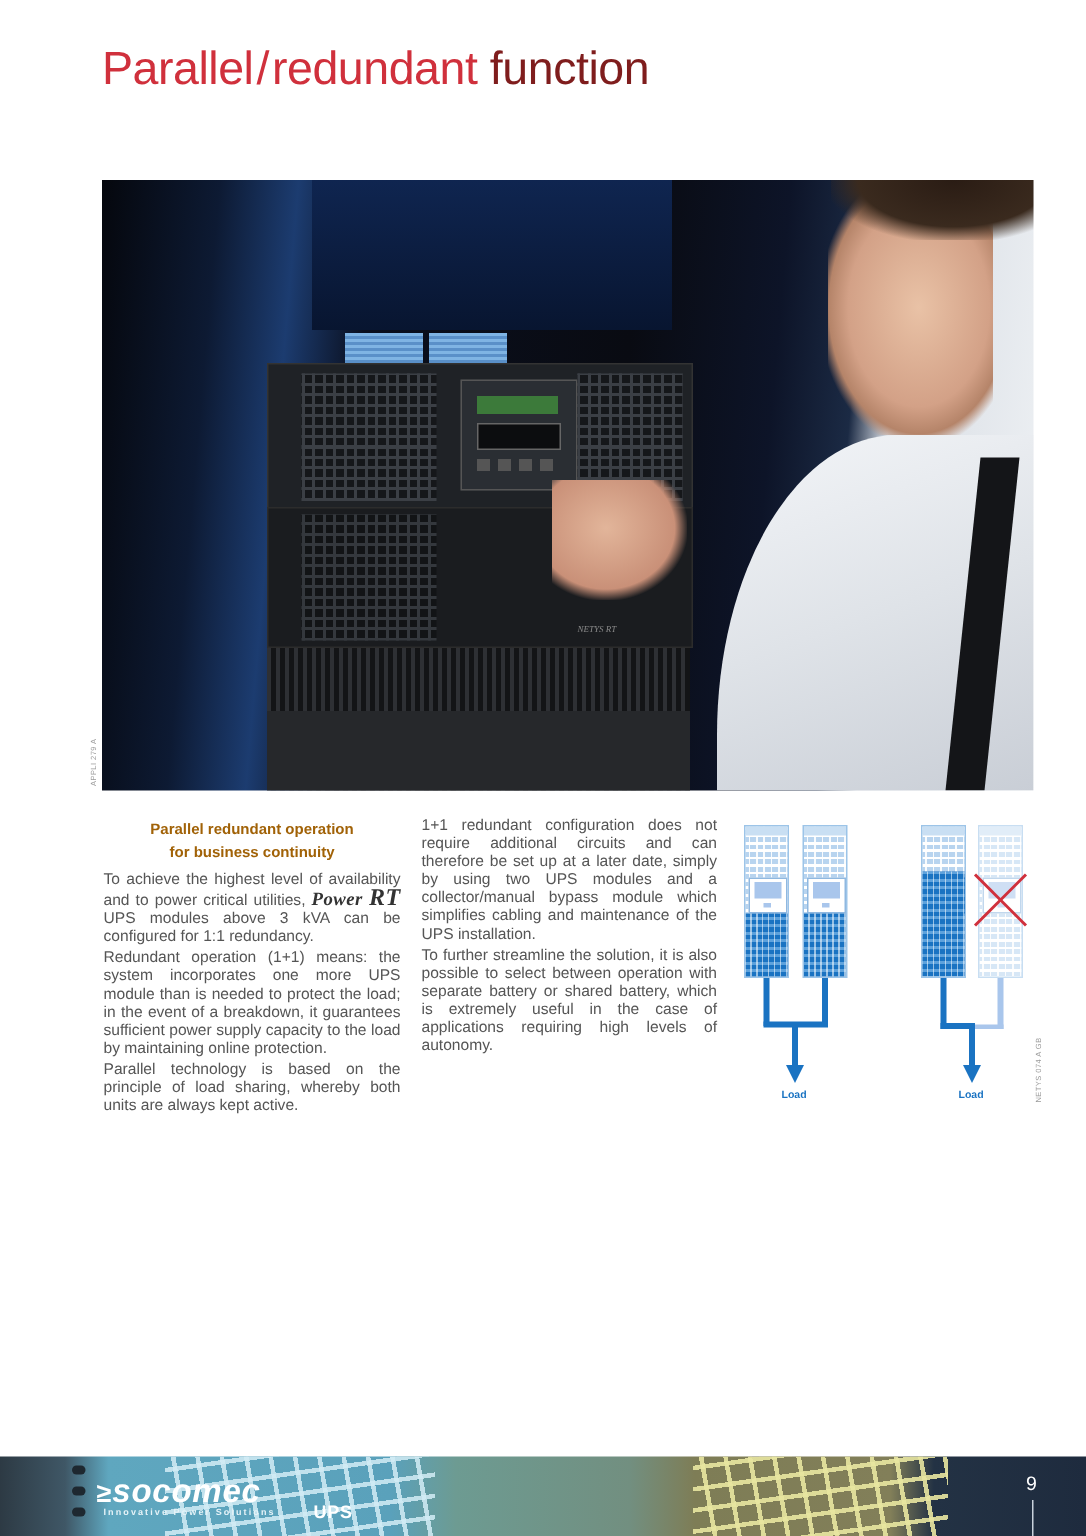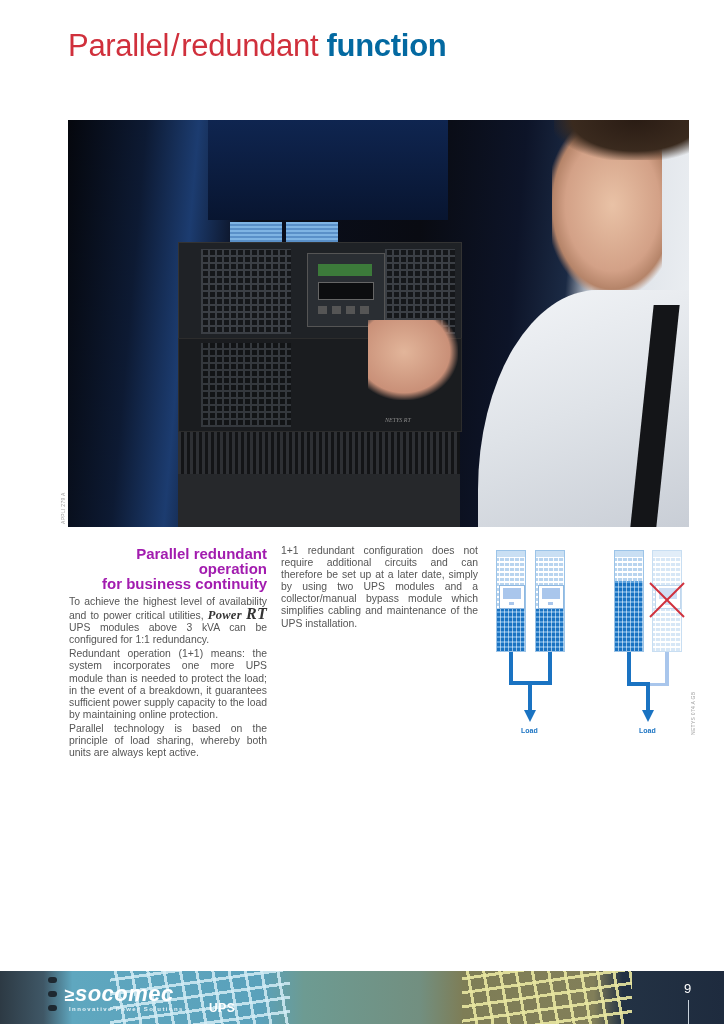--- a/index.html
+++ b/index.html
@@ -9,21 +9,21 @@
     font-family: "Liberation Sans", sans-serif;
     color: #4a4a4a;
   }
   .title {
     position: absolute; left: 68px; top: 26px;
     font-size: 31px; font-weight: normal; letter-spacing: -0.3px;
     font-family: "Liberation Sans", sans-serif; line-height: 40px;
     white-space: nowrap;
   }
   .title .red { color: #d0303c; margin-top: 36px; }
-  .title .grey { color: #0369a1; font-weight: bold; }
+  .title .grey { color: #7f1d1d; }
 
   
   .photo {
     position: absolute; left: 68px; top: 120px; width: 621px; height: 407px;
     overflow: hidden;
     background: linear-gradient(95deg, #05070d 0%, #0d1a33 12%, #1c3c70 20%, #0a0f1e 28%, #090b12 55%, #0d1428 70%, #1b2a44 78%, #d8dde4 82%, #eef1f4 100%);
   }
   .photo .ceiling {
     position: absolute; left: 140px; top: 0; width: 240px; height: 100px;
     background: linear-gradient(180deg, #0f2550 0%, #081530 100%);
@@ -124,22 +124,22 @@
 
   
   .col {
     position: absolute; top: 546px; width: 198px;
     font-size: 10.4px; line-height: 12.1px; color: #555;
     text-align: justify;
   }
   .col1 { left: 69px; }
   .col2 { left: 281px; width: 197px; top: 545px; }
   .col h2 {
-    margin: 0 0 5px 0; font-size: 15px; line-height: 15px; color: #a21caf;
-    font-weight: bold; text-align: right;
+    margin: 0 0 5px 0; font-size: 10px; line-height: 15px; color: #a16207;
+    font-weight: bold; text-align: center;
   }
   .col p { margin: 0 0 2px 0; }
   .brand {
     font-family: "Liberation Serif", serif; font-style: italic; font-weight: bold;
     color: #333; letter-spacing: 0.3px;
   }
   .brand .big { font-size: 12.5px; }
   .brand .rt { font-size: 16px; font-weight: bold; }
 
   
@@ -277,20 +277,21 @@
     <span>To achieve the highest level of availability and to power critical utilities,</span>
     <span class="brand"><span class="big">Power</span> <span class="rt">RT</span></span>
     <span>UPS modules above 3 kVA can be configured for 1:1 redundancy.</span>
   </p>
   <p>Redundant operation (1+1) means: the system incorporates one more UPS module than is needed to protect the load; in the event of a breakdown, it guarantees sufficient power supply capacity to the load by maintaining online protection.</p>
   <p>Parallel technology is based on the principle of load sharing, whereby both units are always kept active.</p>
 </div>
 
 <div class="col col2">
   <p>1+1 redundant configuration does not require additional circuits and can therefore be set up at a later date, simply by using two UPS modules and a collector/manual bypass module which simplifies cabling and maintenance of the UPS installation.</p>
+  <p>To further streamline the solution, it is also possible to select between operation with separate battery or shared battery, which is extremely useful in the case of applications requiring high levels of autonomy.</p>
 </div>
 
 <div class="diagram d1">
   <div class="cab" style="left:2px;">
     <div class="top-band"></div>
     <div class="screen-box">
         <div class="screen"></div>
         <div class="btn"></div>
       </div>
     <div class="bottom"></div>

